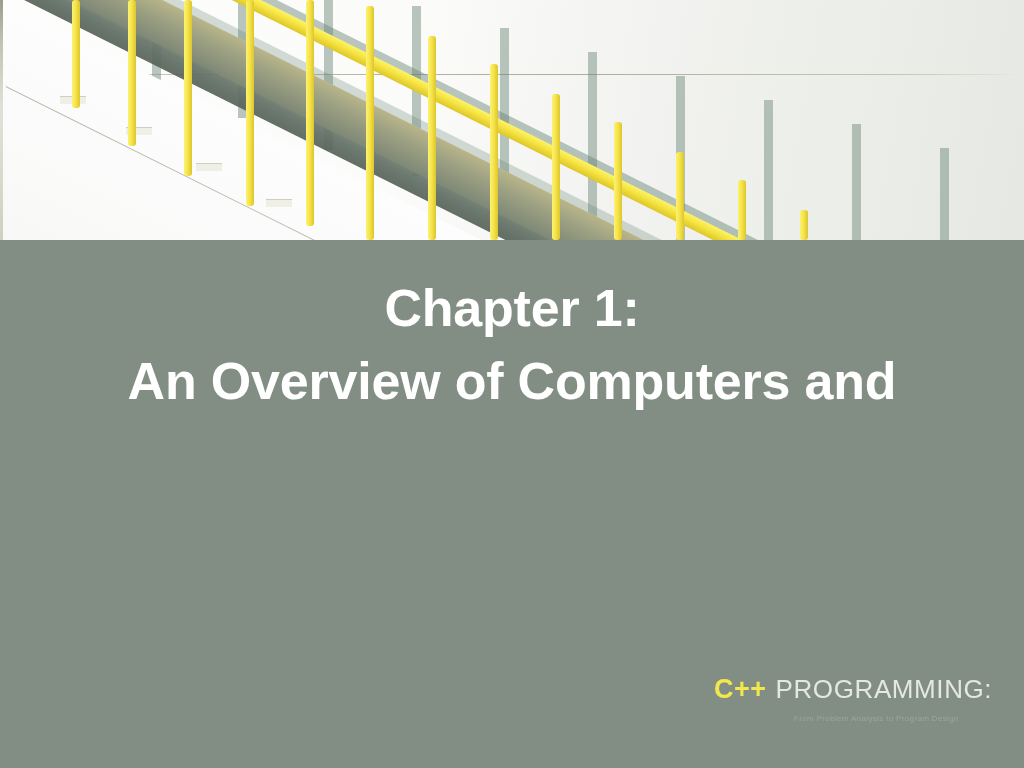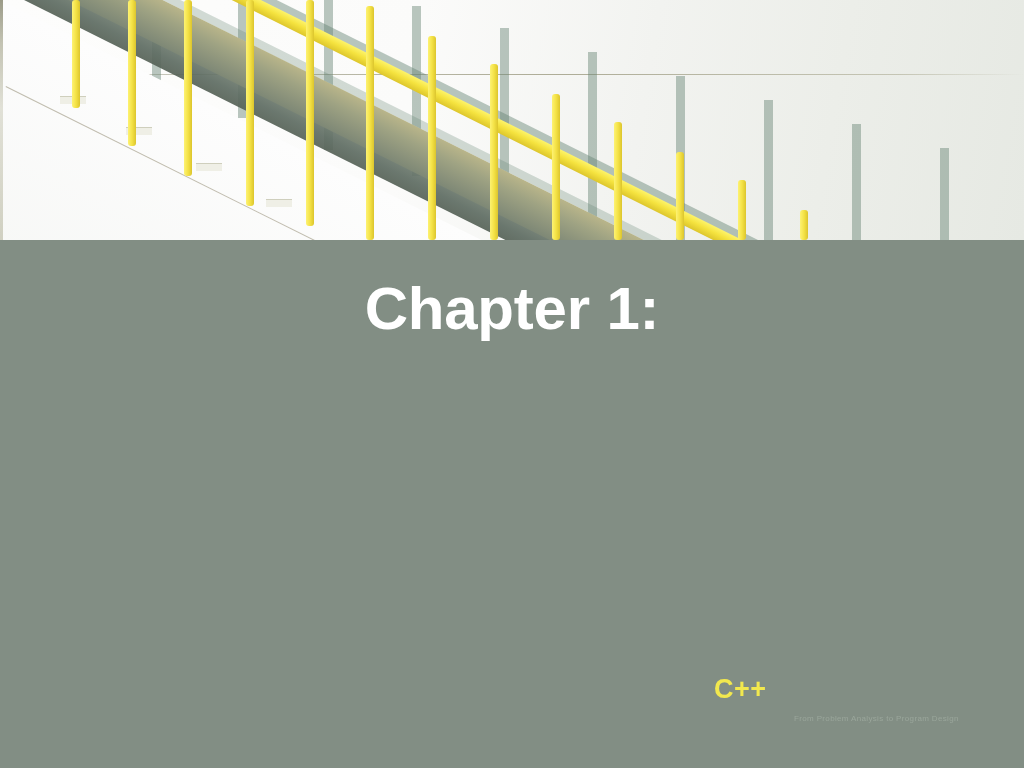--- a/index.html
+++ b/index.html
@@ -180,21 +180,21 @@
     position: absolute;
     left: 62px;
     top: 272px;
     width: 900px;
     text-align: center;
     color: #ffffff;
   }
   .title-line {
     font-family: "Liberation Sans", sans-serif;
     font-weight: bold;
-    font-size: 60px;
+    font-size: 52px;
     line-height: 73px;
     letter-spacing: -0.2px;
     color: #ffffff;
     white-space: nowrap;
   }
 
   
   #logo {
     position: absolute;
     left: 714px;
@@ -281,22 +281,24 @@
     <div class="post" style="left:614px; top:122px; height:118px;"></div>
     <div class="post" style="left:676px; top:152px; height:88px;"></div>
     <div class="post" style="left:738px; top:180px; height:60px;"></div>
     <div class="post" style="left:800px; top:210px; height:30px;"></div>
 
     <div class="left-edge"></div>
   </div>
 
   <div id="title-block">
     <div class="title-line">Chapter 1:</div>
+    <div class="title-line">An Overview of Computers and</div>
   </div>
 
   <div id="logo">
     <div class="logo-row">
       <span class="logo-cpp">C++</span>
+      <span class="logo-word">PROGRAMMING:</span>
     </div>
     <div class="logo-tagline">From Problem Analysis to Program Design</div>
   </div>
 
 </div>
 
 </body></html>

